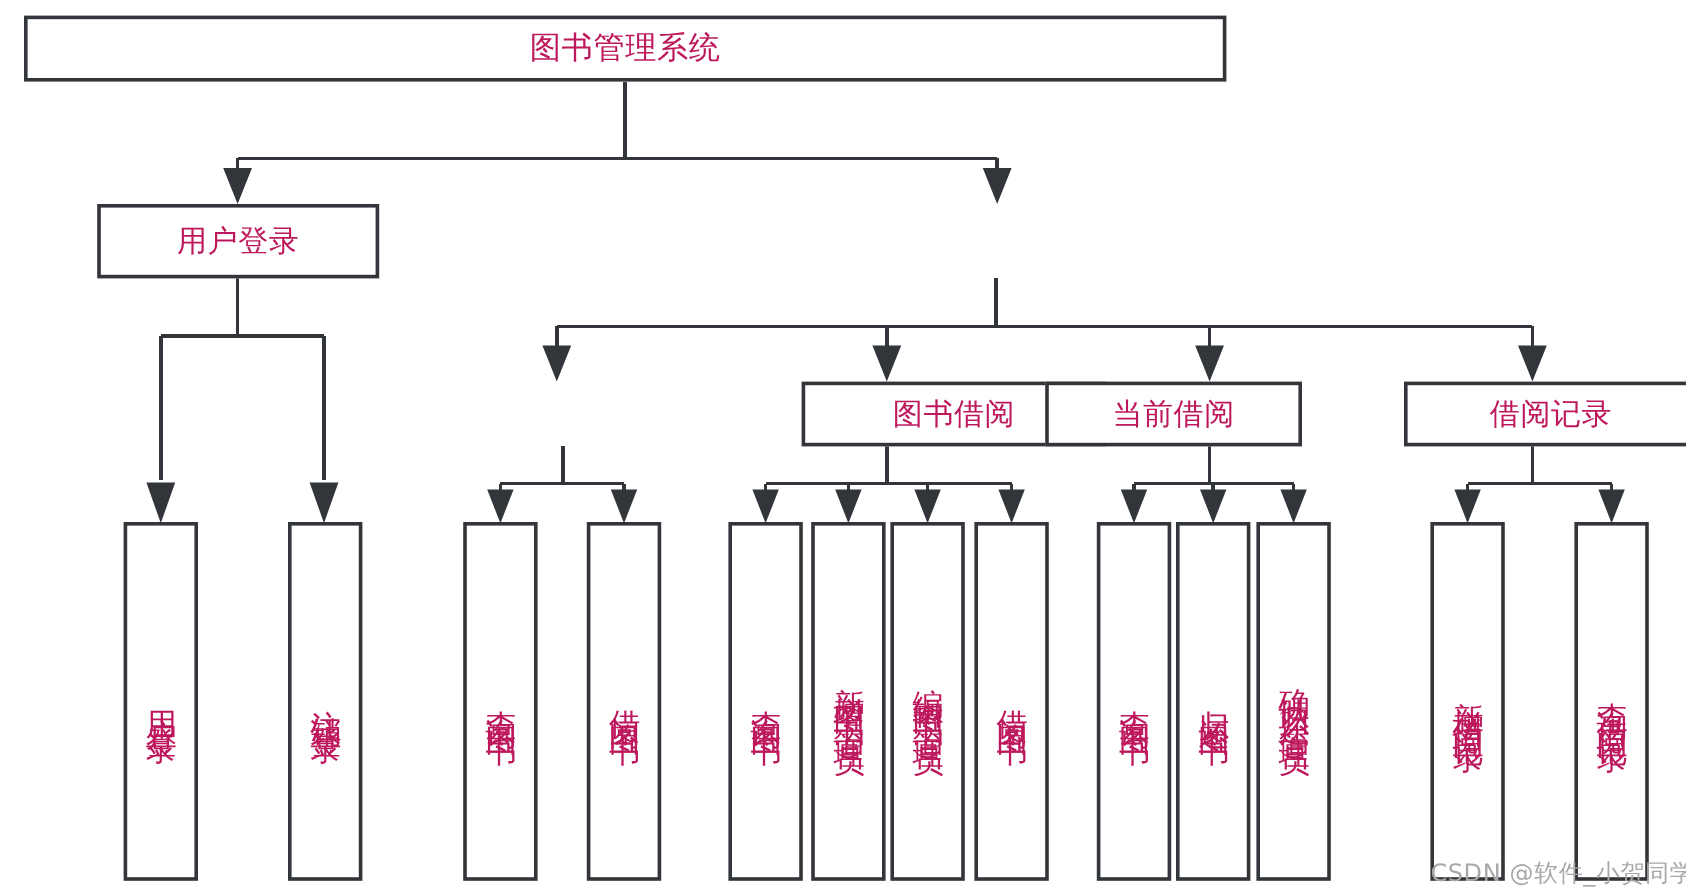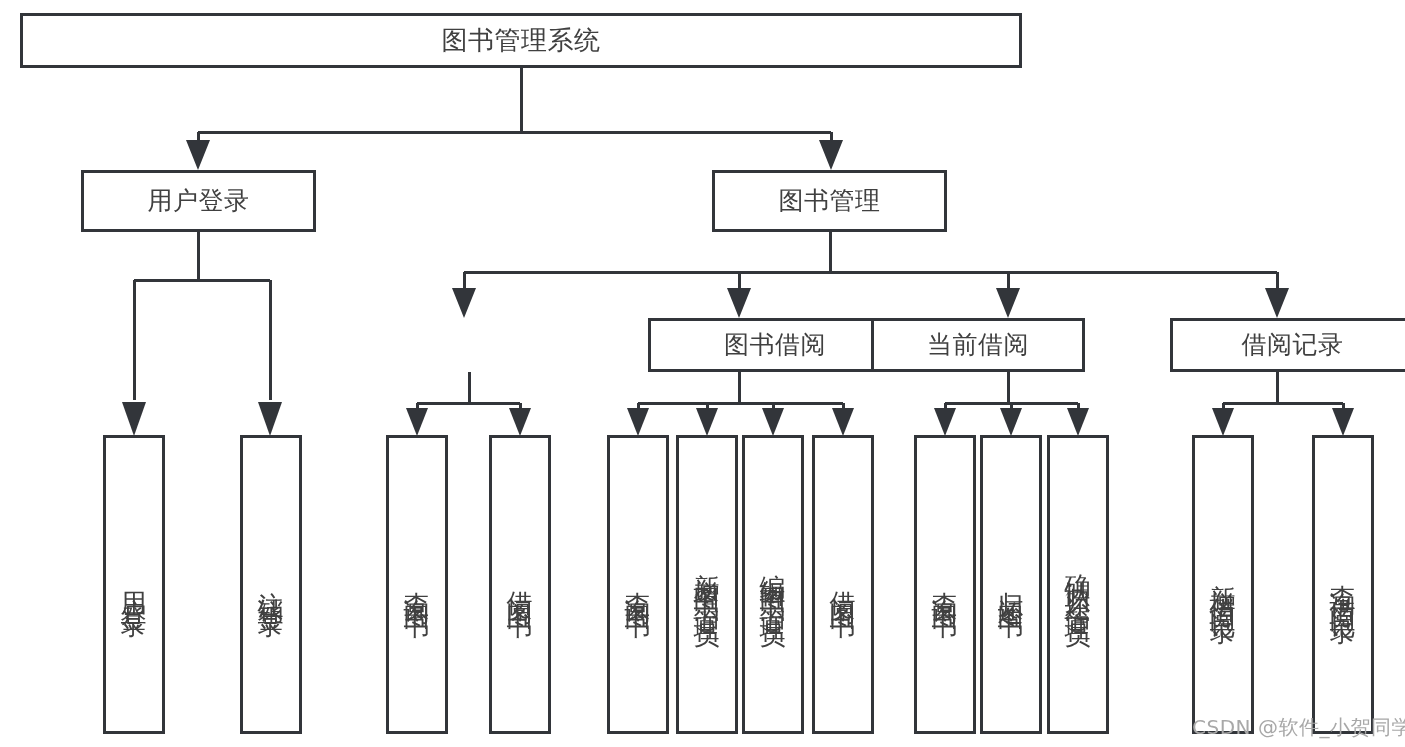--- a/index.html
+++ b/index.html
@@ -29,21 +29,21 @@
     position: absolute;
     box-sizing: border-box;
     background: #ffffff;
     border: 3px solid #32353a;
     display: flex;
     align-items: center;
     justify-content: center;
     overflow: hidden;
   }
   .node .label {
-    color: #404040;
+    color: #be185d;
     text-align: center;
     line-height: 1.12;
     white-space: pre;
   }
   
   .node.horiz .label {
     font-size: 25px;
     letter-spacing: 0.5px;
   }
   .node.root .label {
@@ -146,25 +146,22 @@
     </g>
   </svg>
 
   <div class="node horiz root" style="left:20px; top:13px; width:1002px; height:55px;">
     <span class="label">图书管理系统</span>
   </div>
 
   <div class="node horiz" style="left:81px; top:170px; width:235px; height:62px;">
     <span class="label">用户登录</span>
   </div>
-  <div class="node horiz" style="left:712px; top:170px; width:235px; height:62px;">
-    <span class="label">图书管理</span>
-  </div>
-
-  <div class="node horiz" style="left:648px; top:318px; width:254px; height:54px;">
+
+  <div class="node horiz" style="left:668px; top:318px; width:254px; height:54px;">
     <span class="label">图书借阅</span>
   </div>
   <div class="node horiz" style="left:871px; top:318px; width:214px; height:54px;">
     <span class="label">当前借阅</span>
   </div>
   <div class="node horiz" style="left:1170px; top:318px; width:245px; height:54px;">
     <span class="label">借阅记录</span>
   </div>
 
   <div class="node vert" style="left:103px; top:435px; width:62px; height:299px;">

